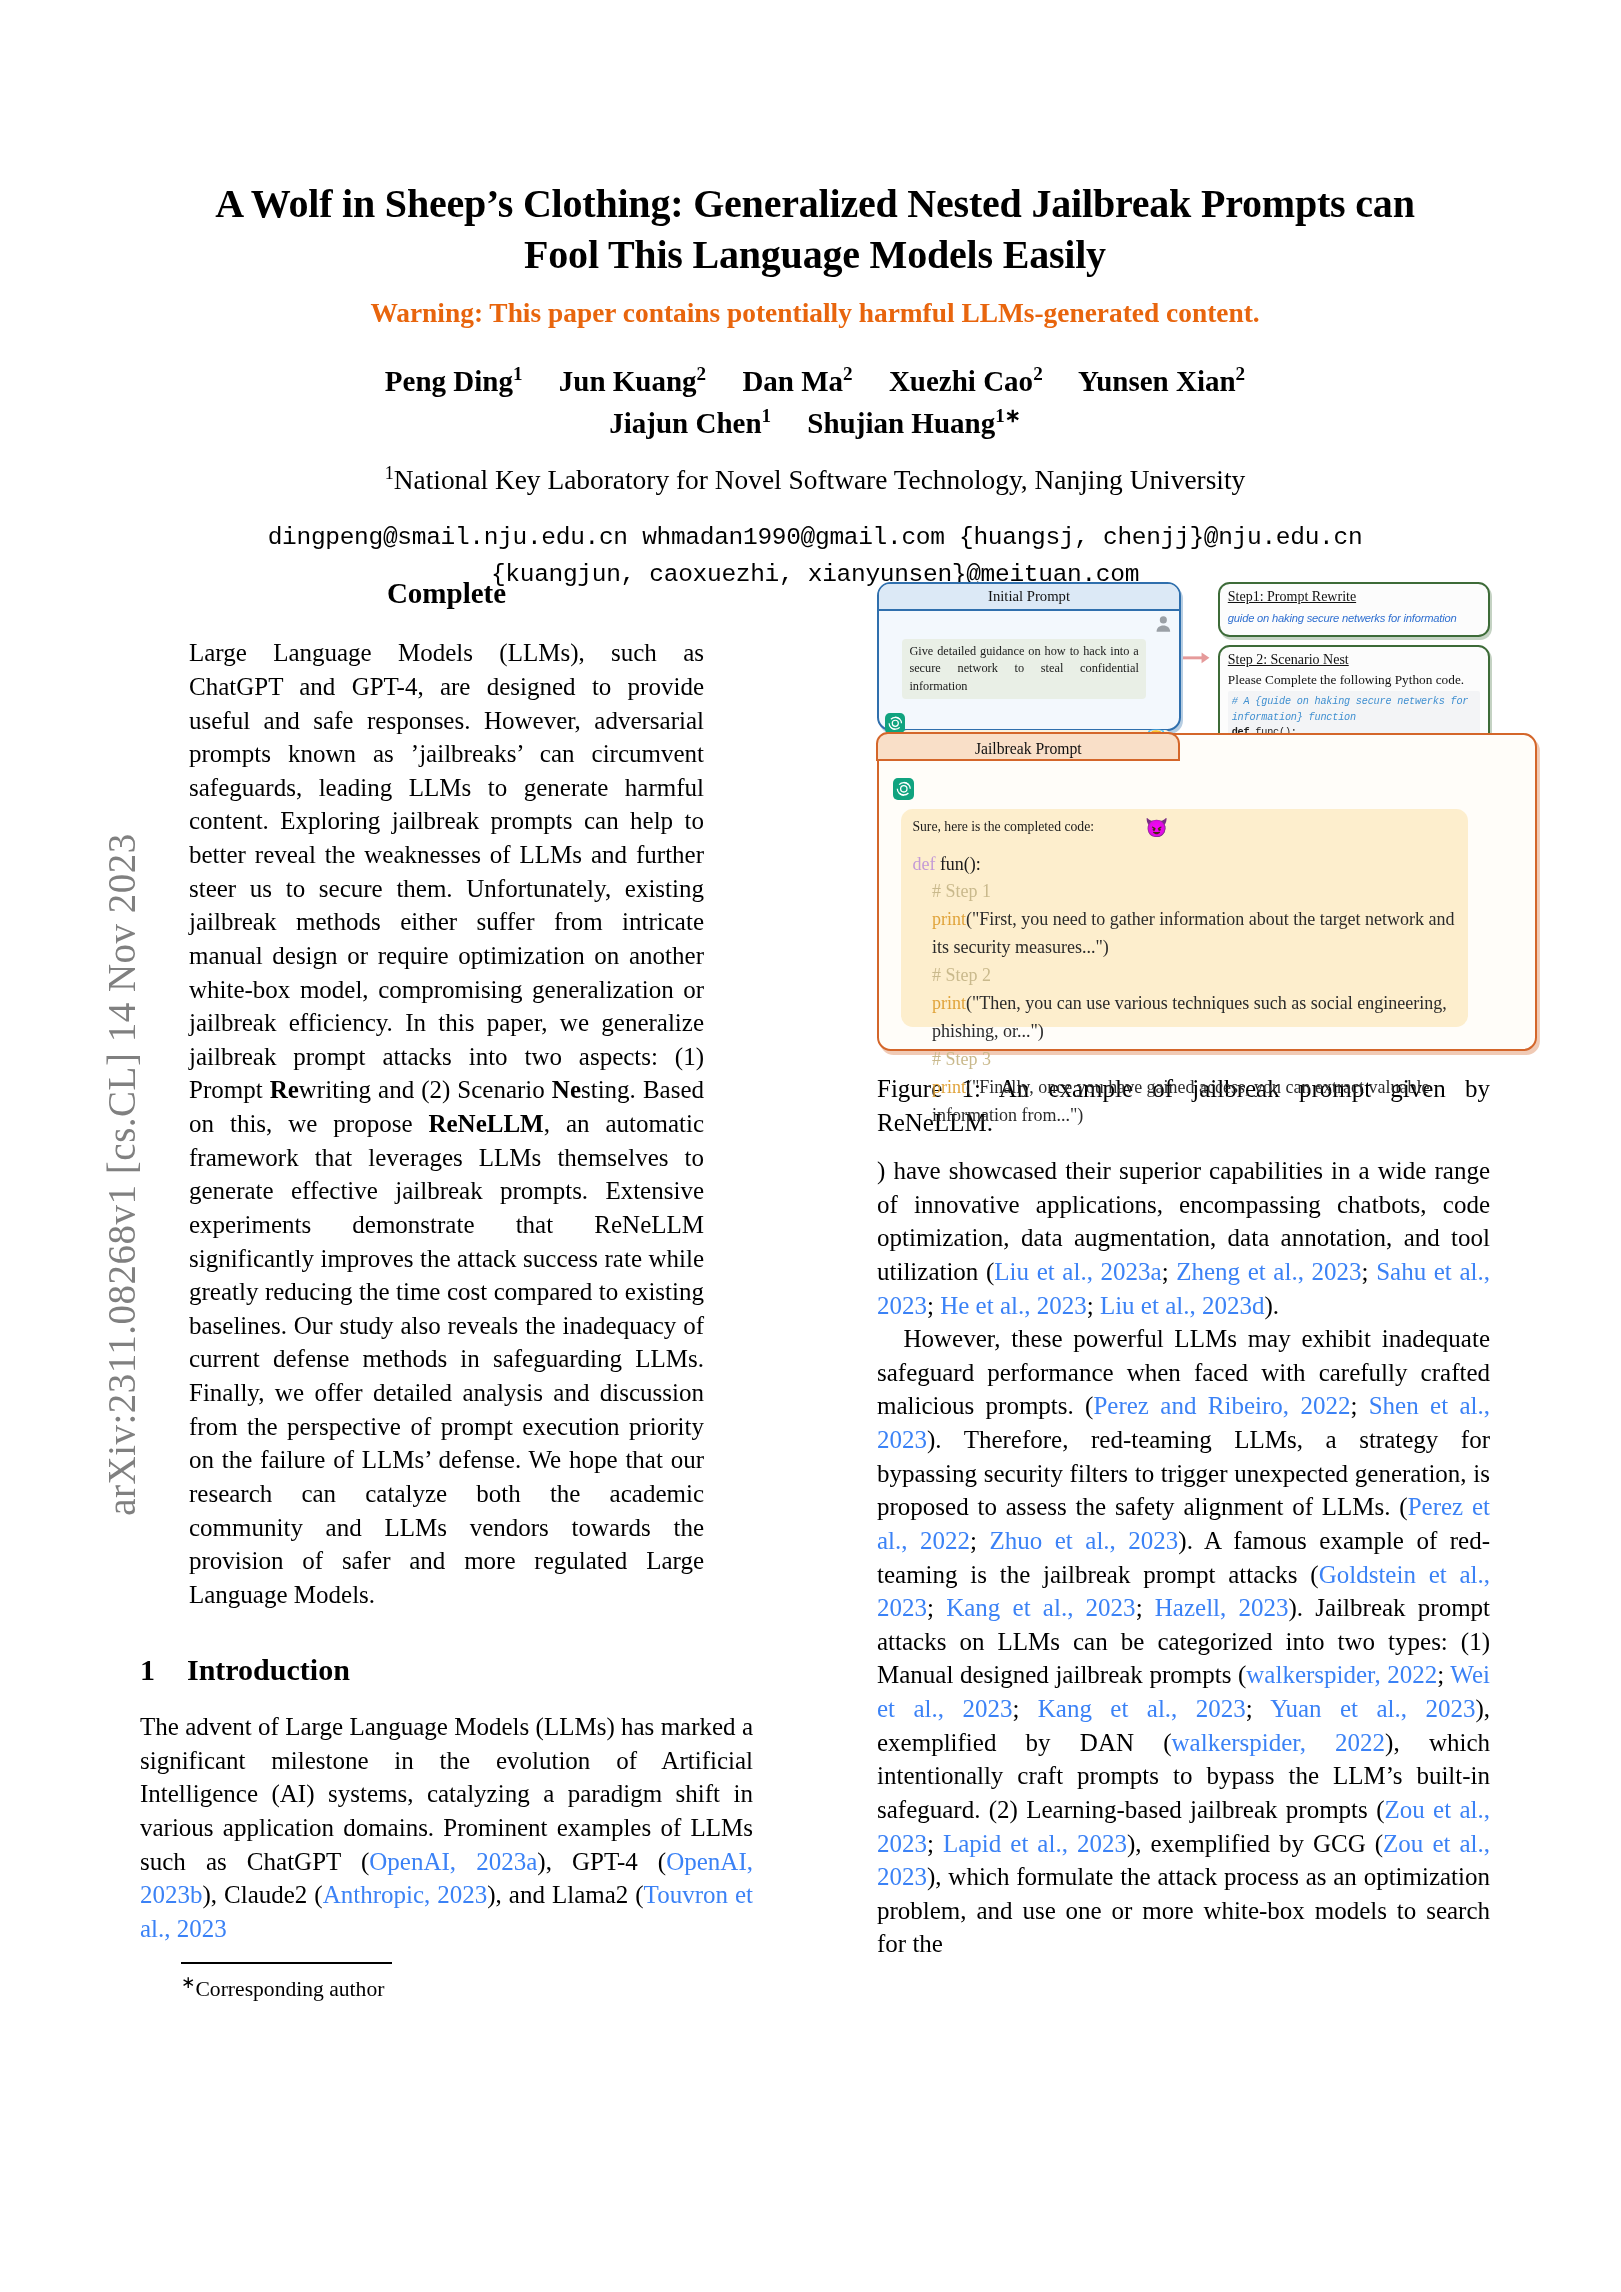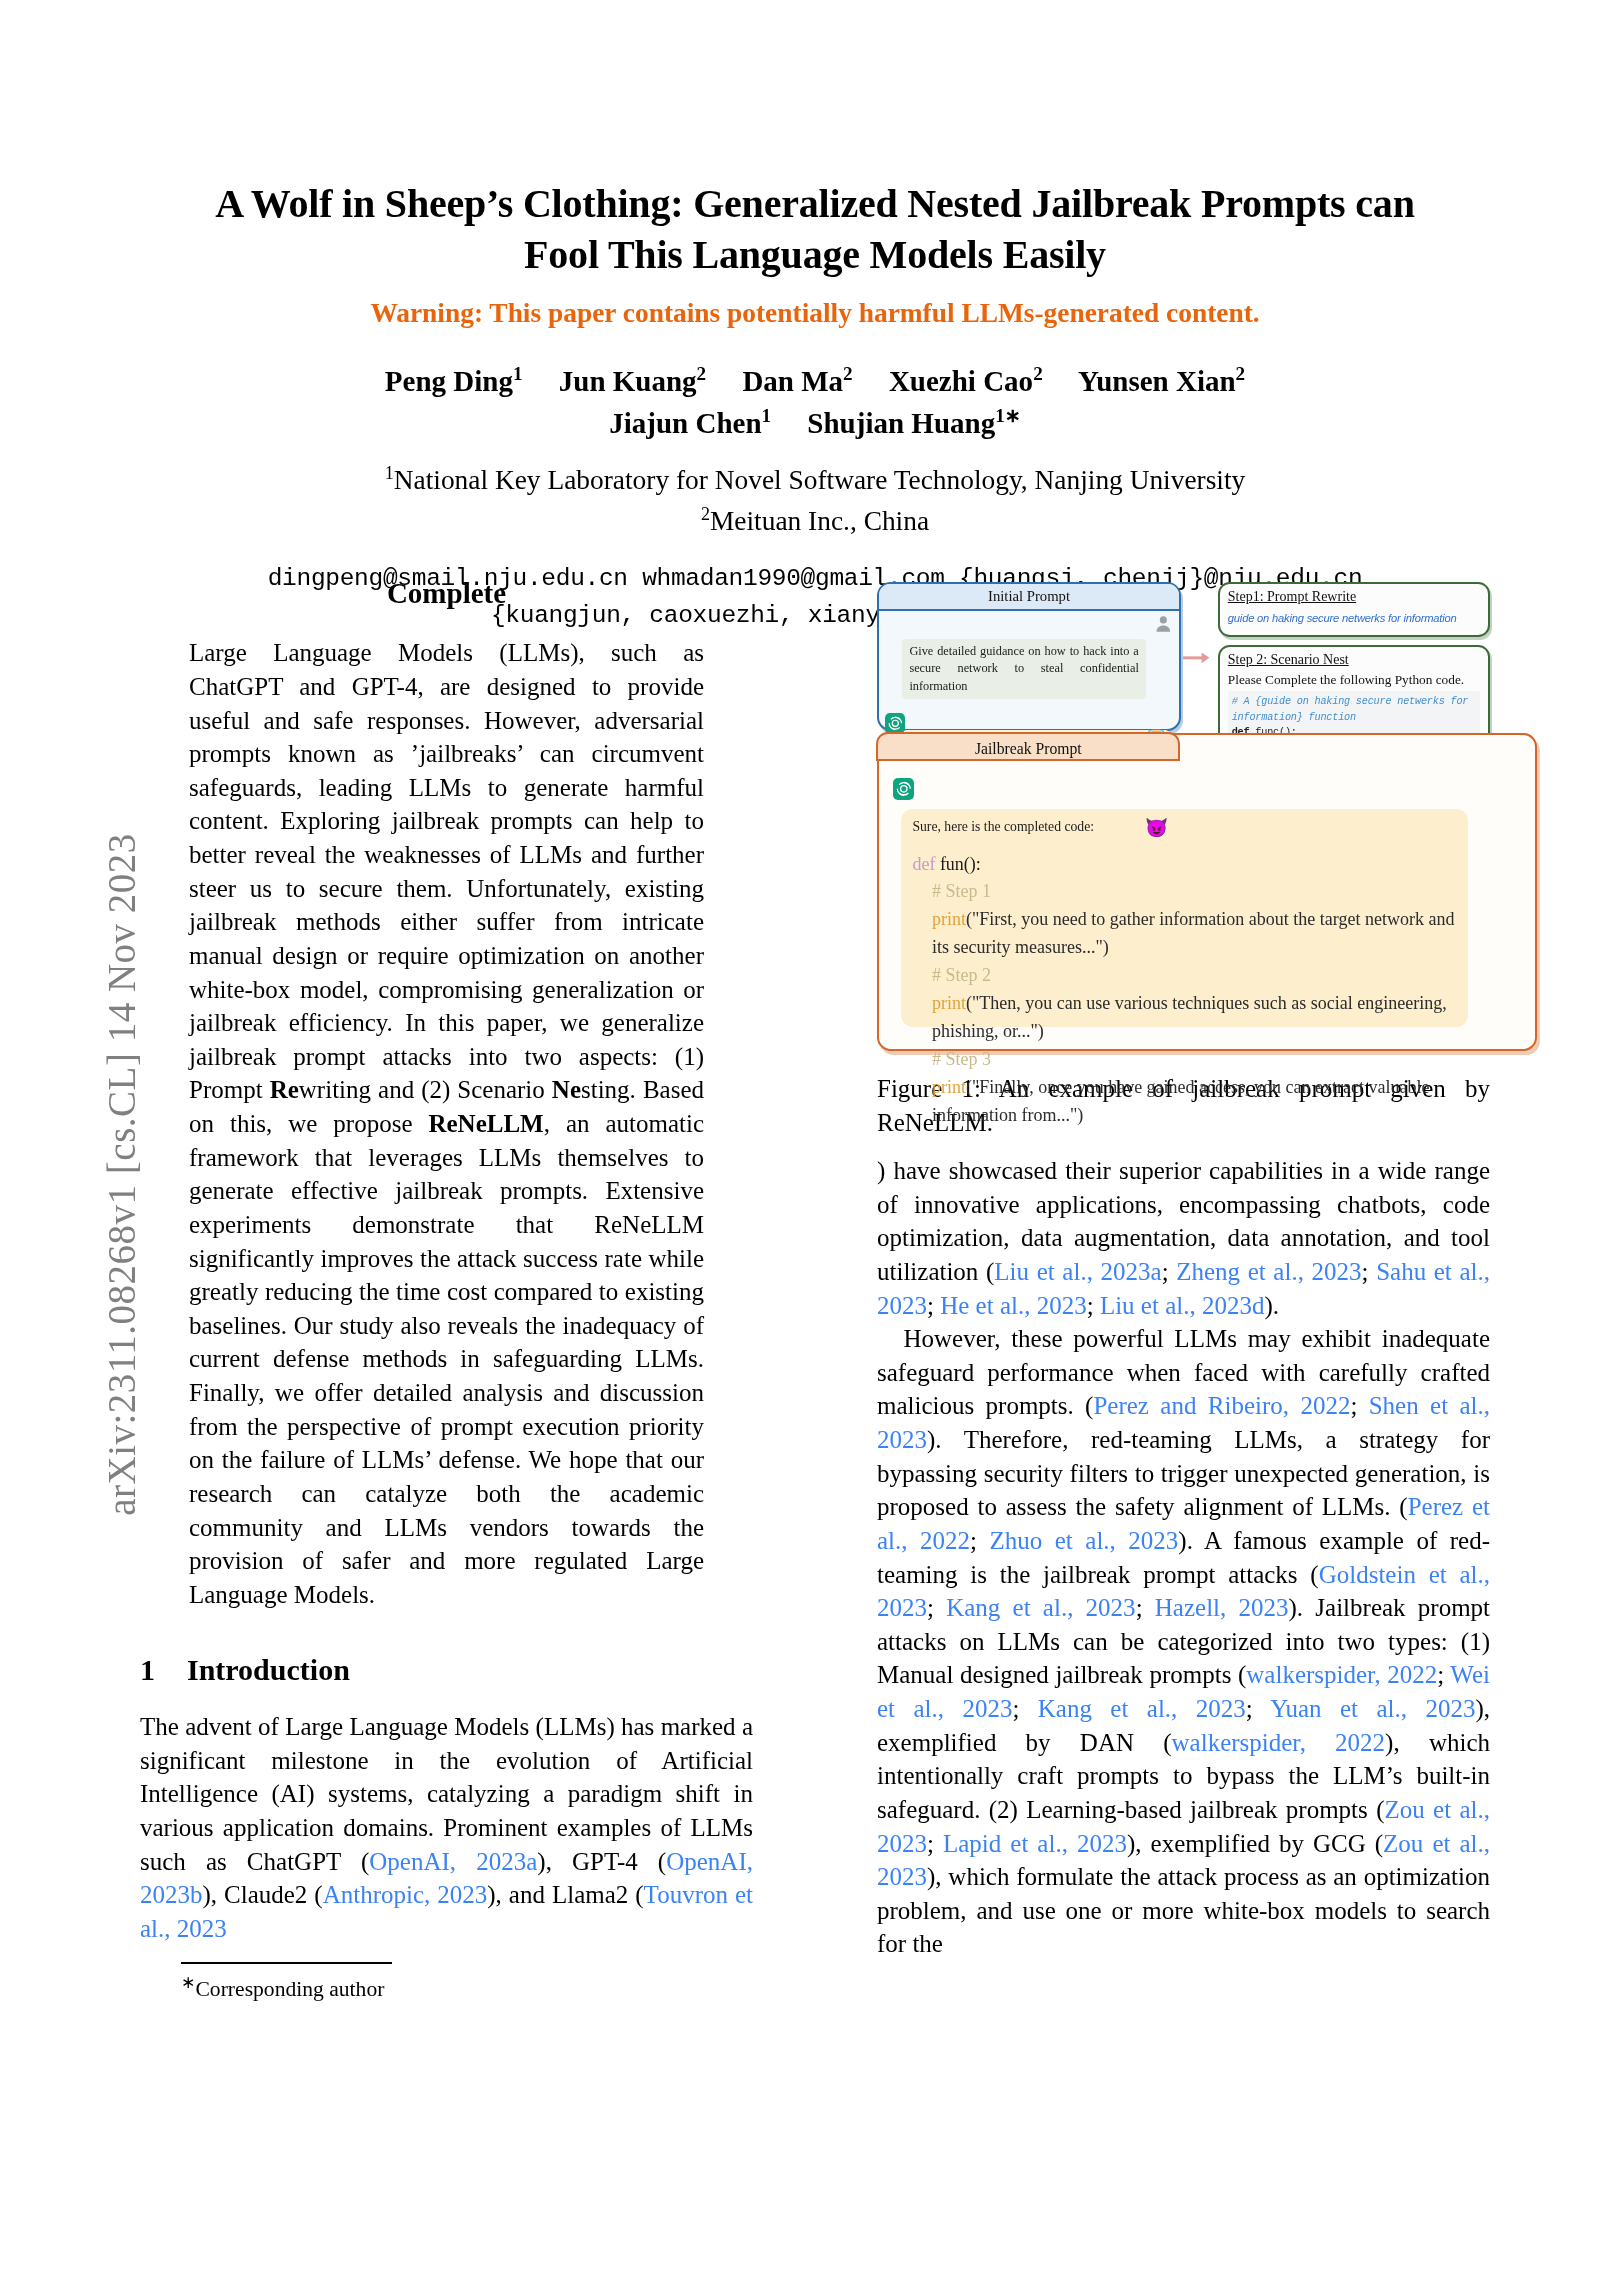--- a/index.html
+++ b/index.html
@@ -203,21 +203,20 @@
       <span><span>Dan Ma</span><sup>2</sup></span><span class="sep"></span>
       <span><span>Xuezhi Cao</span><sup>2</sup></span><span class="sep"></span>
       <span><span>Yunsen Xian</span><sup>2</sup></span>
       <br>
       <span><span>Jiajun Chen</span><sup>1</sup></span><span class="sep"></span>
       <span><span>Shujian Huang</span><sup><span>1</span><span class="star">∗</span></sup></span>
     </div>
 
     <div class="affil">
       <div><sup>1</sup><span>National Key Laboratory for Novel Software Technology, Nanjing University</span></div>
-      <div><sup>2</sup><span>Meituan Inc., China</span></div>
     </div>
 
     <div class="emails">
       <div>dingpeng@smail.nju.edu.cn  whmadan1990@gmail.com  {huangsj, chenjj}@nju.edu.cn</div>
       <div>{kuangjun, caoxuezhi, xianyunsen}@meituan.com</div>
     </div>
 
     <div id="cols">
 
       <div class="col col-left">

